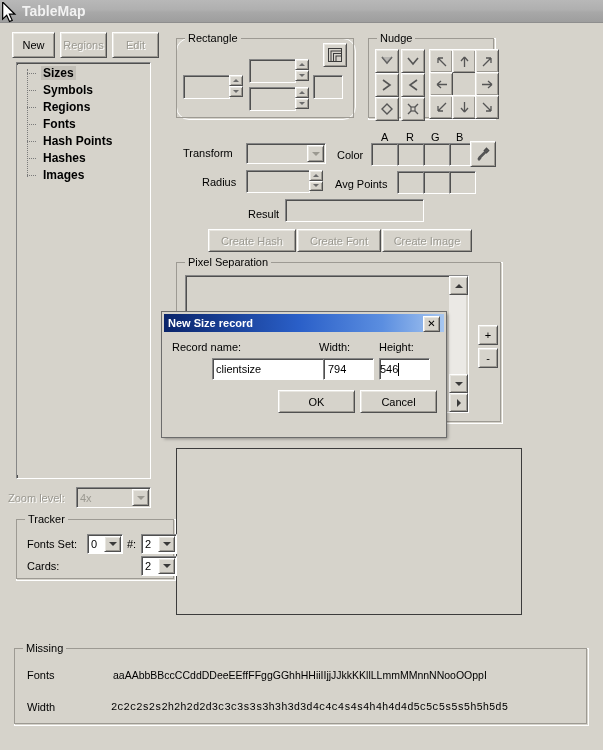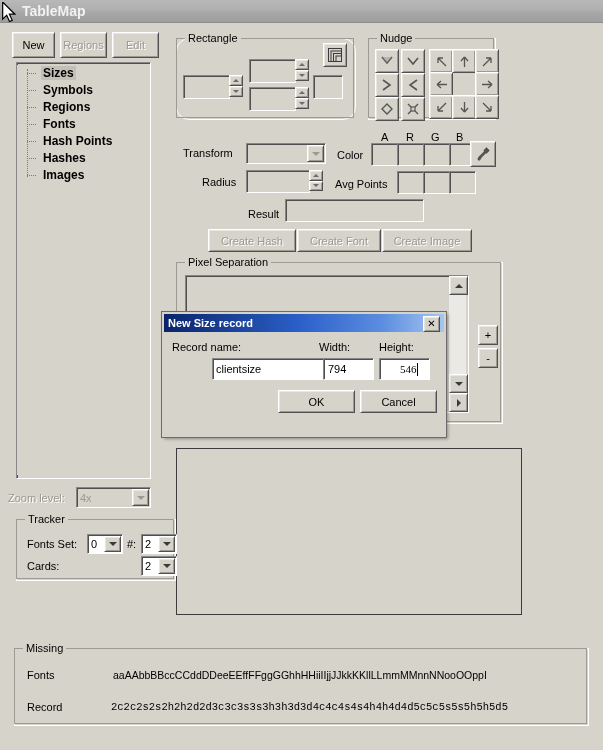--- a/index.html
+++ b/index.html
@@ -420,21 +420,21 @@
         </div>
     </div>
   </div>
 
   <div class="group" style="left:14px;top:648px;width:575px;height:78px;">
     <div class="glabel">Missing</div>
 
     <div class="lab" style="left:12px;top:20px;">Fonts</div>
     <div class="mono lab" style="left:98px;top:20px;width:470px;">aaAAbbBBccCCddDDeeEEffFFggGGhhHHiiIIjjJJkkKKllLLmmMMnnNNooOOppI</div>
 
-    <div class="lab" style="left:12px;top:52px;">Record</div>
+    <div class="lab" style="left:12px;top:52px;">Width</div>
     <div class="mono lab" style="left:96px;top:52px;width:470px;font-family:Liberation Mono, monospace;">2c2c2s2s2h2h2d2d3c3c3s3s3h3h3d3d4c4c4s4s4h4h4d4d5c5c5s5s5h5h5d5</div>
   </div>
 
   <div class="dialog">
     <div class="dtitle">
       <span>New Size record</span>
     </div>
     <div class="dclose">✕</div>
 
     <div class="lab" style="left:8px;top:27px;">Record name:</div>
@@ -445,21 +445,21 @@
       <div class="ctext">clientsize</div>
       <div class="cbtn">
           <span class="dnarw"></span>
         </div>
     </div>
 
     <div class="field" style="position:absolute;left:159px;top:44px;width:49px;height:20px;display:flex;align-items:center;">
       <span style="padding-left:4px;">794</span>
     </div>
     <div class="field" style="position:absolute;left:215px;top:44px;width:49px;height:20px;display:flex;align-items:center;">
-      <span style="padding-left:20px;font-family:Liberation Serif, serif;">546</span>
+      <span style="padding-left:0;">546</span>
       <span style="display:inline-block;width:1px;height:13px;background:#000;margin-left:0px;"></span>
     </div>
 
     <div class="btn" style="position:absolute;left:114px;top:76px;width:75px;height:21px;">OK</div>
     <div class="btn" style="position:absolute;left:196px;top:76px;width:75px;height:21px;">Cancel</div>
   </div>
 
 </div>
 
 </body></html>

